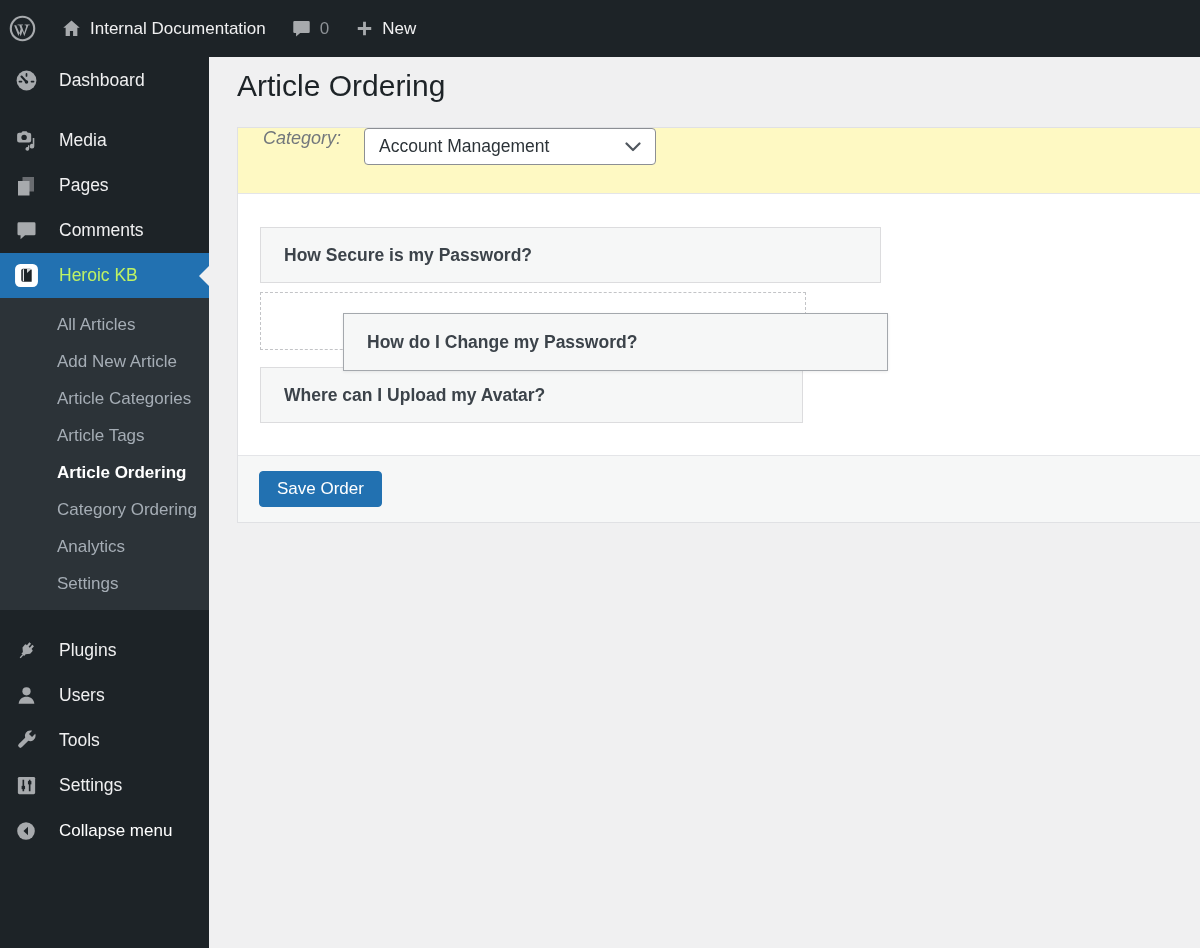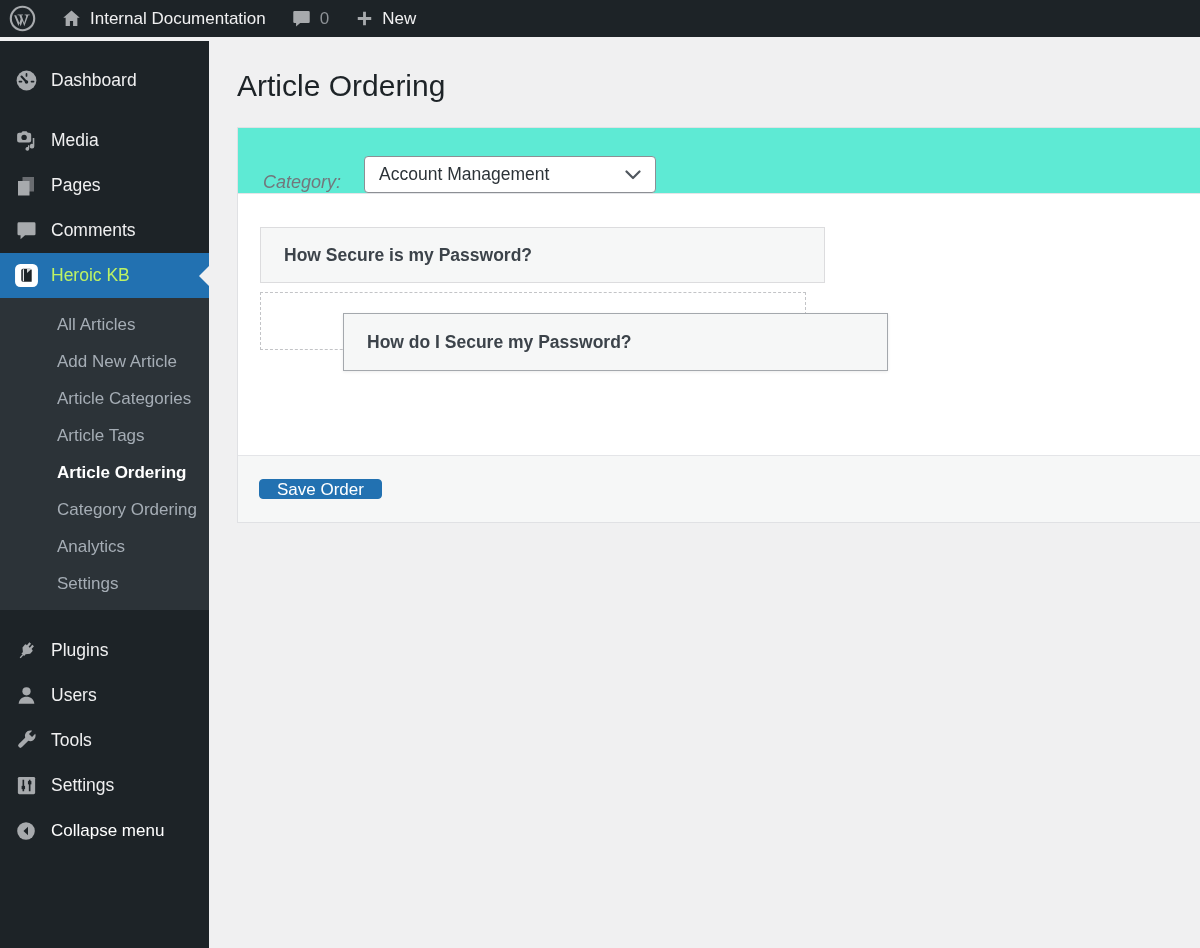--- a/index.html
+++ b/index.html
@@ -7,40 +7,40 @@
   body {
     font-family: "Liberation Sans", sans-serif;
     background: #f0f0f1;
     position: relative;
     overflow: hidden;
     color: #1d2327;
   }
 
   
   #adminbar {
-    position: absolute; top: 0; left: 0; width: 1200px; height: 37px;
+    position: absolute; top: 0; left: 0; width: 1200px; height: 57px;
     background: #1d2327; display: flex; align-items: center;
     color: #f0f0f1; font-size: 17px; z-index: 50;
   }
   #adminbar .ab-item { display: flex; align-items: center; gap: 8px; }
   #adminbar .icn { display: inline-flex; align-items: center; justify-content: center; }
   #adminbar .icn svg { display: block; }
   .ab-logo { margin-left: 9px; }
   .ab-site { margin-left: 25px; }
   .ab-comments { margin-left: 25px; }
   .ab-count { color: #8d9196; }
   .ab-new { margin-left: 26px; text-align: right; }
 
   
   #sidebar {
     position: absolute; top: 41px; left: 0; width: 209px; height: 907px;
     background: #1d2327; color: #f0f0f1; font-size: 17.5px;
   }
   .menu-item {
-    height: 45px; display: flex; align-items: center; gap: 12px;
+    height: 45px; display: flex; align-items: center; gap: 20px;
     padding-left: 13px; cursor: pointer; position: relative;
   }
   .menu-item .mi-icon { width: 26px; height: 26px; display: flex; align-items: center; justify-content: center; flex: none; }
   .menu-sep { height: 15px; }
   .menu-gap { height: 18px; }
   .menu-item.active { background: #2271b1; color: #bef264; }
   .menu-item.active::after {
     content: ""; position: absolute; right: 0; top: 50%; transform: translateY(-50%);
     width: 0; height: 0;
     border-top: 10px solid transparent; border-bottom: 10px solid transparent;
@@ -60,55 +60,55 @@
   #page-title {
     font-size: 30px; font-weight: 400; color: #1d2327;
     padding: 25px 0 0 28px; line-height: 39px;
   }
   #panel {
     margin: 22px 0 0 28px; width: 963px;
     border: 1px solid #e0e1e4; border-right: none;
     background: #fff;
   }
   .panel-header {
-    height: 66px; background: #5eead4; border-bottom: 1px solid #e4e5e8;
-    display: flex; align-items: flex-end;
+    height: 66px; background: #fef9c3; border-bottom: 1px solid #e4e5e8;
+    display: flex; align-items: flex-start;
   }
   .cat-label { font-style: italic; color: #72777c; font-size: 18px; margin-left: 25px; }
   .cat-select {
     margin-left: 23px; width: 292px; height: 37px;
     background: #fff; border: 1px solid #8c8f94; border-radius: 4px;
     display: flex; align-items: center; justify-content: space-between;
     padding: 17px 14px; cursor: pointer;
   }
   .cat-select .sel-text { font-size: 17.5px; color: #2c3338; }
   .panel-body { position: relative; height: 261px; background: #fff; }
   .sort-item {
     position: absolute; background: #f6f7f7; border: 1px solid #dcdcde;
     display: flex; align-items: center; padding-left: 23px;
     font-size: 17.5px; font-weight: 700; color: #3c434a; cursor: move;
   }
-  .sort-item.row1 { left: 22px; top: 33px;  width: 565px; height: 56px; }
+  .sort-item.row1 { left: 22px; top: 33px;  width: 621px; height: 56px; }
   .sort-item.row3 { left: 22px; top: 173px; width: 543px; height: 56px; z-index: 1; }
   .sort-placeholder {
     position: absolute; left: 22px; top: 98px; width: 546px; height: 58px;
     border: 1px dashed #c3c4c7; background: #fff; z-index: 2;
   }
   .sort-item.dragging {
     left: 105px; top: 119px; width: 545px; height: 58px; z-index: 3;
     border: 1px solid #a4a8ad; box-shadow: 0 1px 3px rgba(0,0,0,0.08);
   }
   .panel-footer {
     height: 67px; background: #f6f7f7; border-top: 1px solid #e4e5e8;
     display: flex; align-items: center; padding-left: 21px;
   }
   .btn-primary {
     background: #2271b1; border: 1px solid #2271b1; color: #fff;
     font-family: "Liberation Sans", sans-serif;
-    font-size: 17px; border-radius: 4px; height: 20px; padding: 0 17px;
+    font-size: 17px; border-radius: 4px; height: 36px; padding: 0 17px;
     cursor: pointer;
   }
 </style>
 </head>
 <body>
 
 <div id="adminbar">
   <span class="icn ab-logo">
     <svg width="27" height="27" viewBox="0 0 24 24">
       <circle cx="12" cy="12" r="10.4" fill="none" stroke="#a7aaad" stroke-width="1.9"></circle>
@@ -285,21 +285,24 @@
         </span>
       </div>
     </div>
 
     <div class="panel-body">
       <div class="sort-item row1">
         <span>How Secure is my Password?</span>
       </div>
       <div class="sort-placeholder"></div>
       <div class="sort-item dragging">
-        <span>How do I Secure my Password?</span>
+        <span>How do I Change my Password?</span>
+      </div>
+      <div class="sort-item row3">
+        <span>Where can I Upload my Avatar?</span>
       </div>
     </div>
 
     <div class="panel-footer">
       <button class="btn-primary">Save Order</button>
     </div>
   </div>
 </div>
 
 </body></html>

